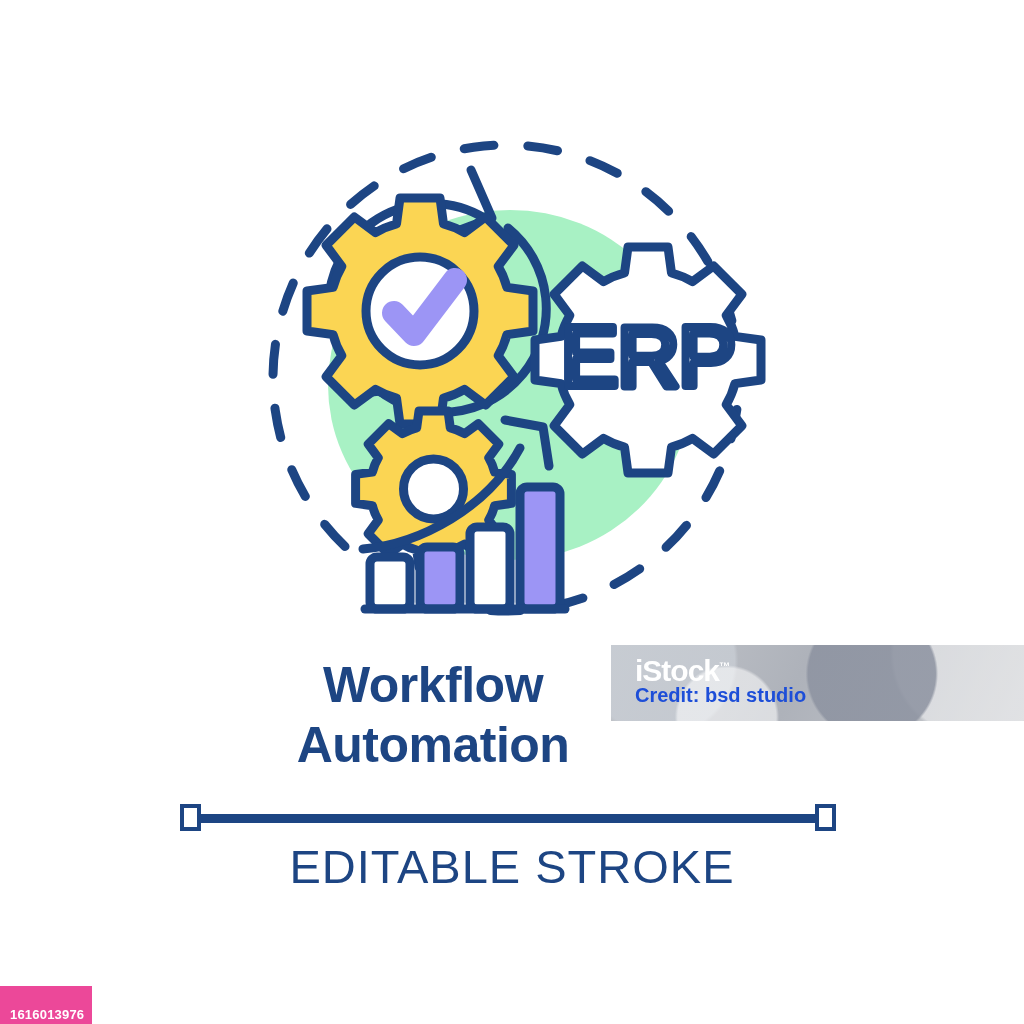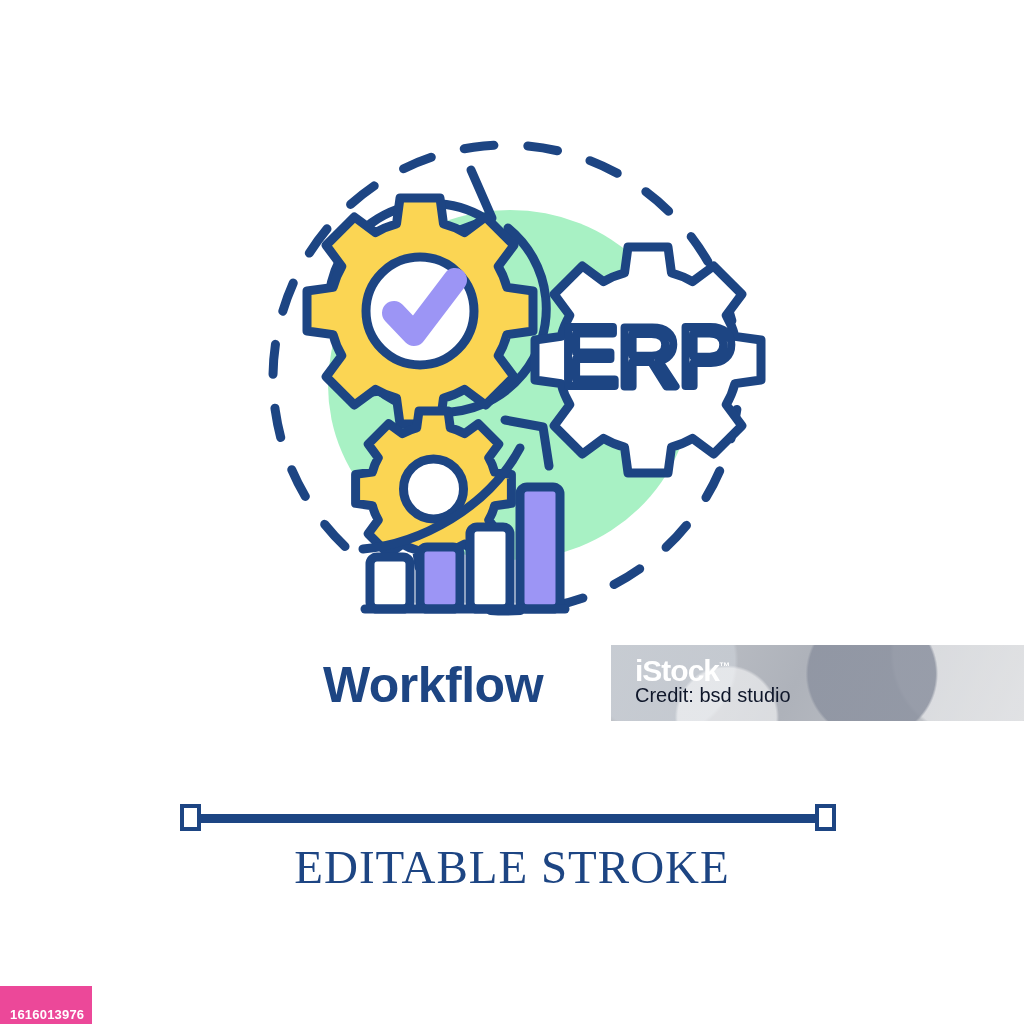--- a/index.html
+++ b/index.html
@@ -80,21 +80,21 @@
   .stroke-handle.left  { left: 0px; }
   .stroke-handle.right { left: 635px; }
 
   .stroke-caption {
     position: absolute;
     left: 0;
     top: 838px;
     width: 1024px;
     text-align: center;
     color: #1d4583;
-    font-family: Liberation Serif, serif;
+    font-family: Liberation Sans, sans-serif;
     font-size: 47px;
     line-height: 58px;
     letter-spacing: 1px;
   }
 
   
   .watermark {
     position: absolute;
     left: 611px;
     top: 645px;
@@ -126,23 +126,23 @@
   }
   .wm-tm {
     font-size: 11px;
     vertical-align: super;
     font-weight: bold;
   }
   .wm-credit {
     position: absolute;
     left: 24px;
     top: 38px;
-    color: #0f172a;
-    font-family: "Liberation Sans", sans-serif;
-    font-weight: normal;
+    color: #1d4ed8;
+    font-family: "Liberation Sans", sans-serif;
+    font-weight: bold;
     font-size: 20px;
     line-height: 24px;
   }
 
   
   .asset-id {
     position: absolute;
     left: 0px;
     top: 986px;
     padding: 21px 8px 4px 10px;
@@ -257,20 +257,21 @@
       <rect x="370" y="557" width="40" height="52" rx="7" fill="#ffffff"></rect>
       <rect x="420" y="547" width="40" height="62" rx="7" fill="#9c95f5"></rect>
       <rect x="470" y="527" width="40" height="82" rx="7" fill="#ffffff"></rect>
       <rect x="520" y="487" width="40" height="122" rx="7" fill="#9c95f5"></rect>
       <path d="M365 609 L565 609" fill="none" stroke-linecap="round"></path>
     </g>
   </svg>
 
   <div class="title-block">
     <span class="title-line">Workflow</span>
+    <span class="title-line">Automation</span>
   </div>
 
   <div class="stroke-widget">
     <div class="stroke-bar"></div>
     <div class="stroke-handle left"></div>
     <div class="stroke-handle right"></div>
   </div>
 
   <div class="stroke-caption">EDITABLE STROKE</div>
 

